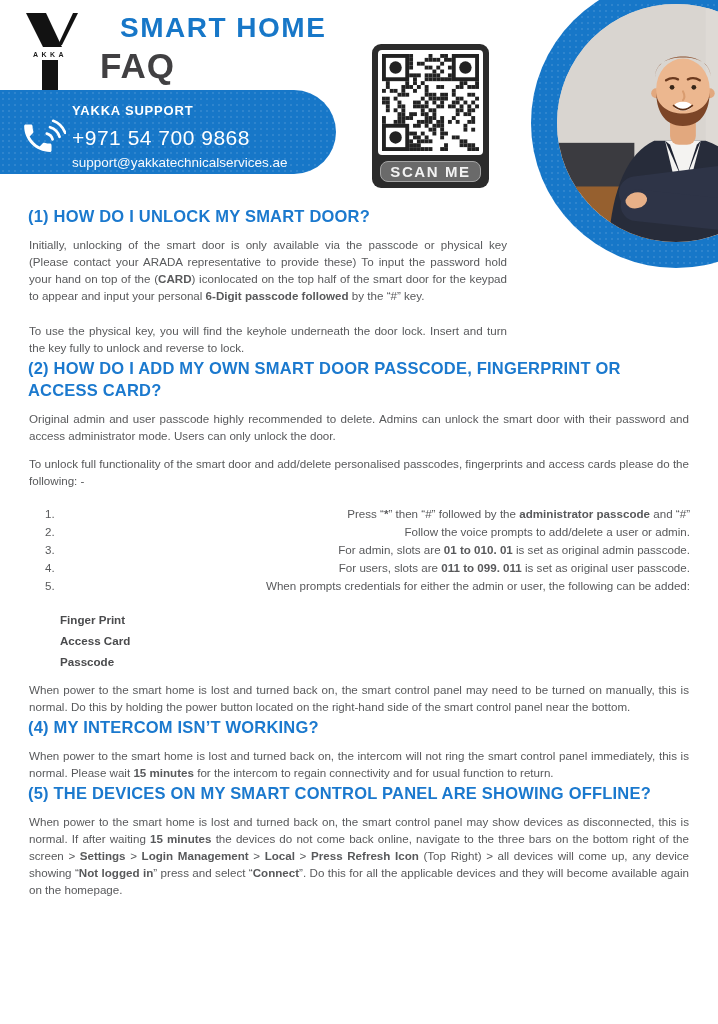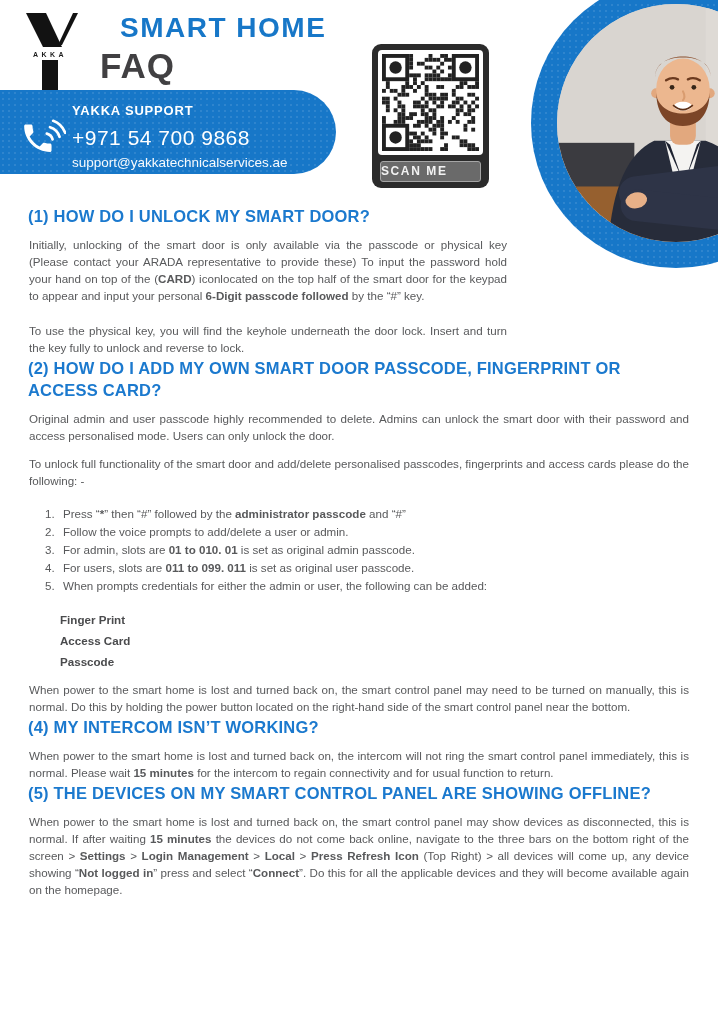--- a/index.html
+++ b/index.html
@@ -24,43 +24,43 @@
   .support-phone{font-size:21px;margin-top:8px;letter-spacing:.5px;}
   .support-email{font-size:13.5px;margin-top:5px;font-weight:normal;opacity:.97;}
 
   
   .qr-card{position:absolute;left:372px;top:44px;width:117px;height:144px;background:#2b2b2b;
         border-radius:9px;padding:0;}
   .qr-inner{position:absolute;left:6px;top:6px;width:105px;height:105px;background:#fff;
         border-radius:4px;}
   .qr-inner svg{position:absolute;left:4px;top:4px;width:97px;height:97px;}
   .scan-pill{position:absolute;left:8px;bottom:6px;width:101px;height:21px;background:#6a6a6a;
-        border:1px solid #a5a5a5;border-radius:3px;box-sizing:border-box;
-        color:#f2f2f2;font-size:12px;font-weight:bold;letter-spacing:1.6px;
-        text-align:left;line-height:19px;}
+        border:1px solid #a5a5a5;border-radius:8px;box-sizing:border-box;
+        color:#f2f2f2;font-size:15px;font-weight:bold;letter-spacing:1.6px;
+        text-align:center;line-height:19px;}
 
   
   .hero{position:absolute;left:531px;top:-22px;width:290px;height:290px;border-radius:50%;
         background:var(--accent);
         background-image:radial-gradient(rgba(255,255,255,.10) 1px, rgba(0,0,0,0) 1.3px);
         background-size:6px 6px;}
   .hero-inner{position:absolute;left:26px;top:26px;width:238px;height:238px;border-radius:50%;
         overflow:hidden;background:#d9d5d0;}
   .hero-inner svg{width:100%;height:100%;display:block;}
 
   
   .content{position:absolute;left:28px;top:205px;width:662px;color:var(--body);
         font-size:11.6px;line-height:17px;}
   h2.h{font-size:16.5px;line-height:22px;color:var(--hblue);margin:0;font-weight:bold;
         letter-spacing:.2px;}
   .p{margin:1px;text-align:justify;}
   .narrow{width:478px;}
   .b{font-weight:bold;}
   ol.steps{margin:16px 0 0 0;padding-left:30px;}
-  ol.steps li{line-height:18px;padding-left:5px;}
+  ol.steps li{line-height:18px;padding-left:5px;text-align:right;}
   .creds{margin:14px 0 0 32px;font-weight:bold;line-height:21px;color:#4a4b4d;}
   .mt9{margin-top:9px;} .mt11{margin-top:11px;} .mt18{margin-top:18px;}
   .mt20{margin-top:20px;} .mt22{margin-top:22px;} .mt27{margin-top:27px;}
   .mt32{margin-top:32px;}
 </style>
 </head>
 <body>
 
 <div class="page">
 
@@ -357,21 +357,21 @@
   <div class="content">
 
     <section>
       <h2 class="h">(1) HOW DO I UNLOCK MY SMART DOOR?</h2>
       <p class="p narrow mt9"><span>Initially, unlocking of the smart door is only available via the passcode or physical key (Please contact your ARADA representative to provide these) To input the password hold your hand on top of the (</span><span class="b">CARD</span><span>) iconlocated on the top half of the smart door for the keypad to appear and input your personal </span><span class="b">6-Digit passcode followed</span><span> by the “#” key.</span></p>
       <p class="p narrow mt18"><span>To use the physical key, you will find the keyhole underneath the door lock. Insert and turn the key fully to unlock and reverse to lock.</span></p>
     </section>
 
     <section>
       <h2 class="h mt20">(2) HOW DO I ADD MY OWN SMART DOOR PASSCODE, FINGERPRINT OR ACCESS CARD?</h2>
-      <p class="p mt9"><span>Original admin and user passcode highly recommended to delete. Admins can unlock the smart door with their password and access personalised mode. Users can only unlock the door.</span></p>
+      <p class="p mt9"><span>Original admin and user passcode highly recommended to delete. Admins can unlock the smart door with their password and access administrator mode. Users can only unlock the door.</span></p>
       <p class="p mt11"><span>To unlock full functionality of the smart door and add/delete personalised passcodes, fingerprints and access cards please do the following: -</span></p>
       <ol class="steps">
         <li><span>Press “</span><span class="b">*</span><span>” then “#” followed by the </span><span class="b">administrator passcode</span><span> and “#”</span></li>
         <li><span>Follow the voice prompts to add/delete a user or admin.</span></li>
         <li><span>For admin, slots are </span><span class="b">01 to 010. 01</span><span> is set as original admin passcode.</span></li>
         <li><span>For users, slots are </span><span class="b">011 to 099. 011</span><span> is set as original user passcode.</span></li>
         <li><span>When prompts credentials for either the admin or user, the following can be added:</span></li>
       </ol>
       <div class="creds">
         <div>Finger Print</div>

